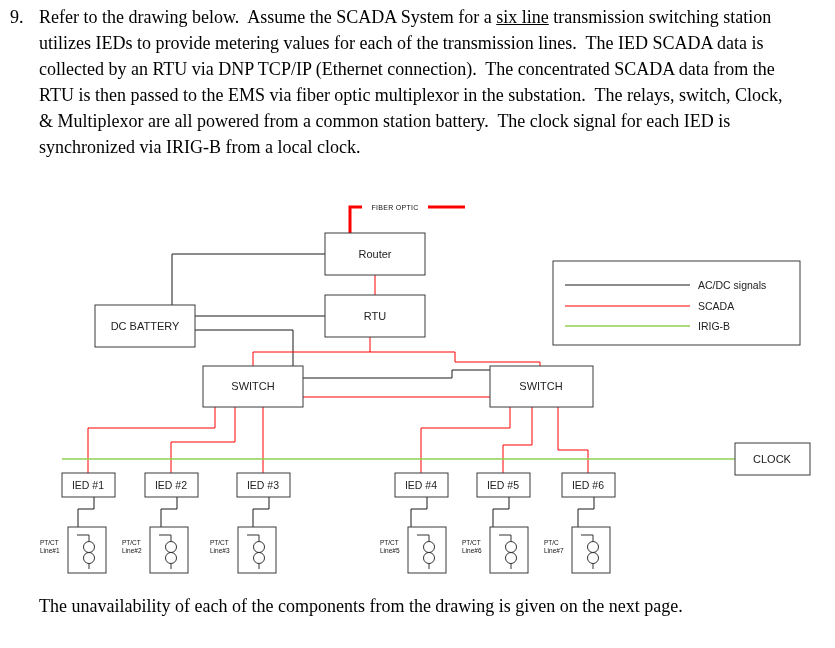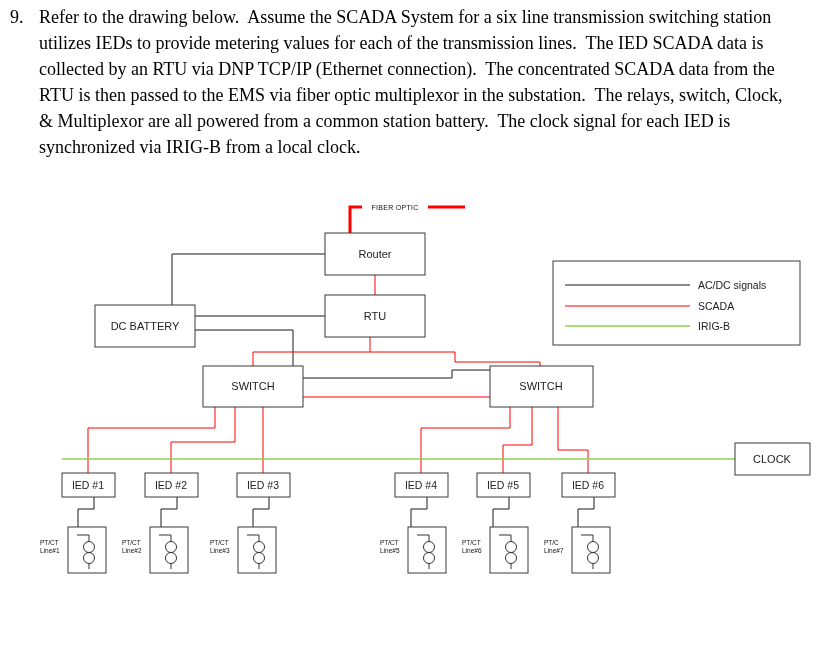--- a/index.html
+++ b/index.html
@@ -3,21 +3,21 @@
 <meta charset="utf-8">
 <style>
   html,body { margin:0; padding:0; background:#ffffff; }
   .page {
     position:relative; width:835px; height:648px; background:#ffffff;
     font-family:"Liberation Serif", serif; overflow:hidden;
   }
   .question { position:absolute; left:10px; top:4px; width:792px; display:flex; }
   .qnum  { flex:0 0 29px; font-size:18px; line-height:26px; color:#000; }
   .qbody { width:760px; font-size:18px; line-height:26px; color:#000; white-space:pre-wrap; }
-  .ul { }
+  .ul { text-decoration:underline; }
   .footer {
     position:absolute; left:39px; top:596px; font-size:18px; color:#000;
   }
   .diagram { position:absolute; left:0; top:195px; }
   .box    { fill:#ffffff; stroke:#3a3a3a; stroke-width:1; }
   .ln-black { stroke:#1a1a1a; stroke-width:1; fill:none; }
   .ln-red   { stroke:#ff0000; stroke-width:1; fill:none; }
   .ln-green { stroke:#92d050; stroke-width:1.6; fill:none; }
   .glyph  { stroke:#333333; stroke-width:1; fill:none; }
   .t-box  { font:11px "Liberation Sans", sans-serif; fill:#222; }
@@ -209,14 +209,15 @@
           <path d="M 581 340 H 593 V 346"></path>
           <circle cx="593" cy="352" r="5.5"></circle>
           <circle cx="593" cy="363" r="5.5"></circle>
           <path d="M 593 368.5 V 374"></path>
         </g>
       </g>
 
     </g>
   </svg>
 
+  <div class="footer">The unavailability of each of the components from the drawing is given on the next page.</div>
 
 </div>
 
 </body></html>

